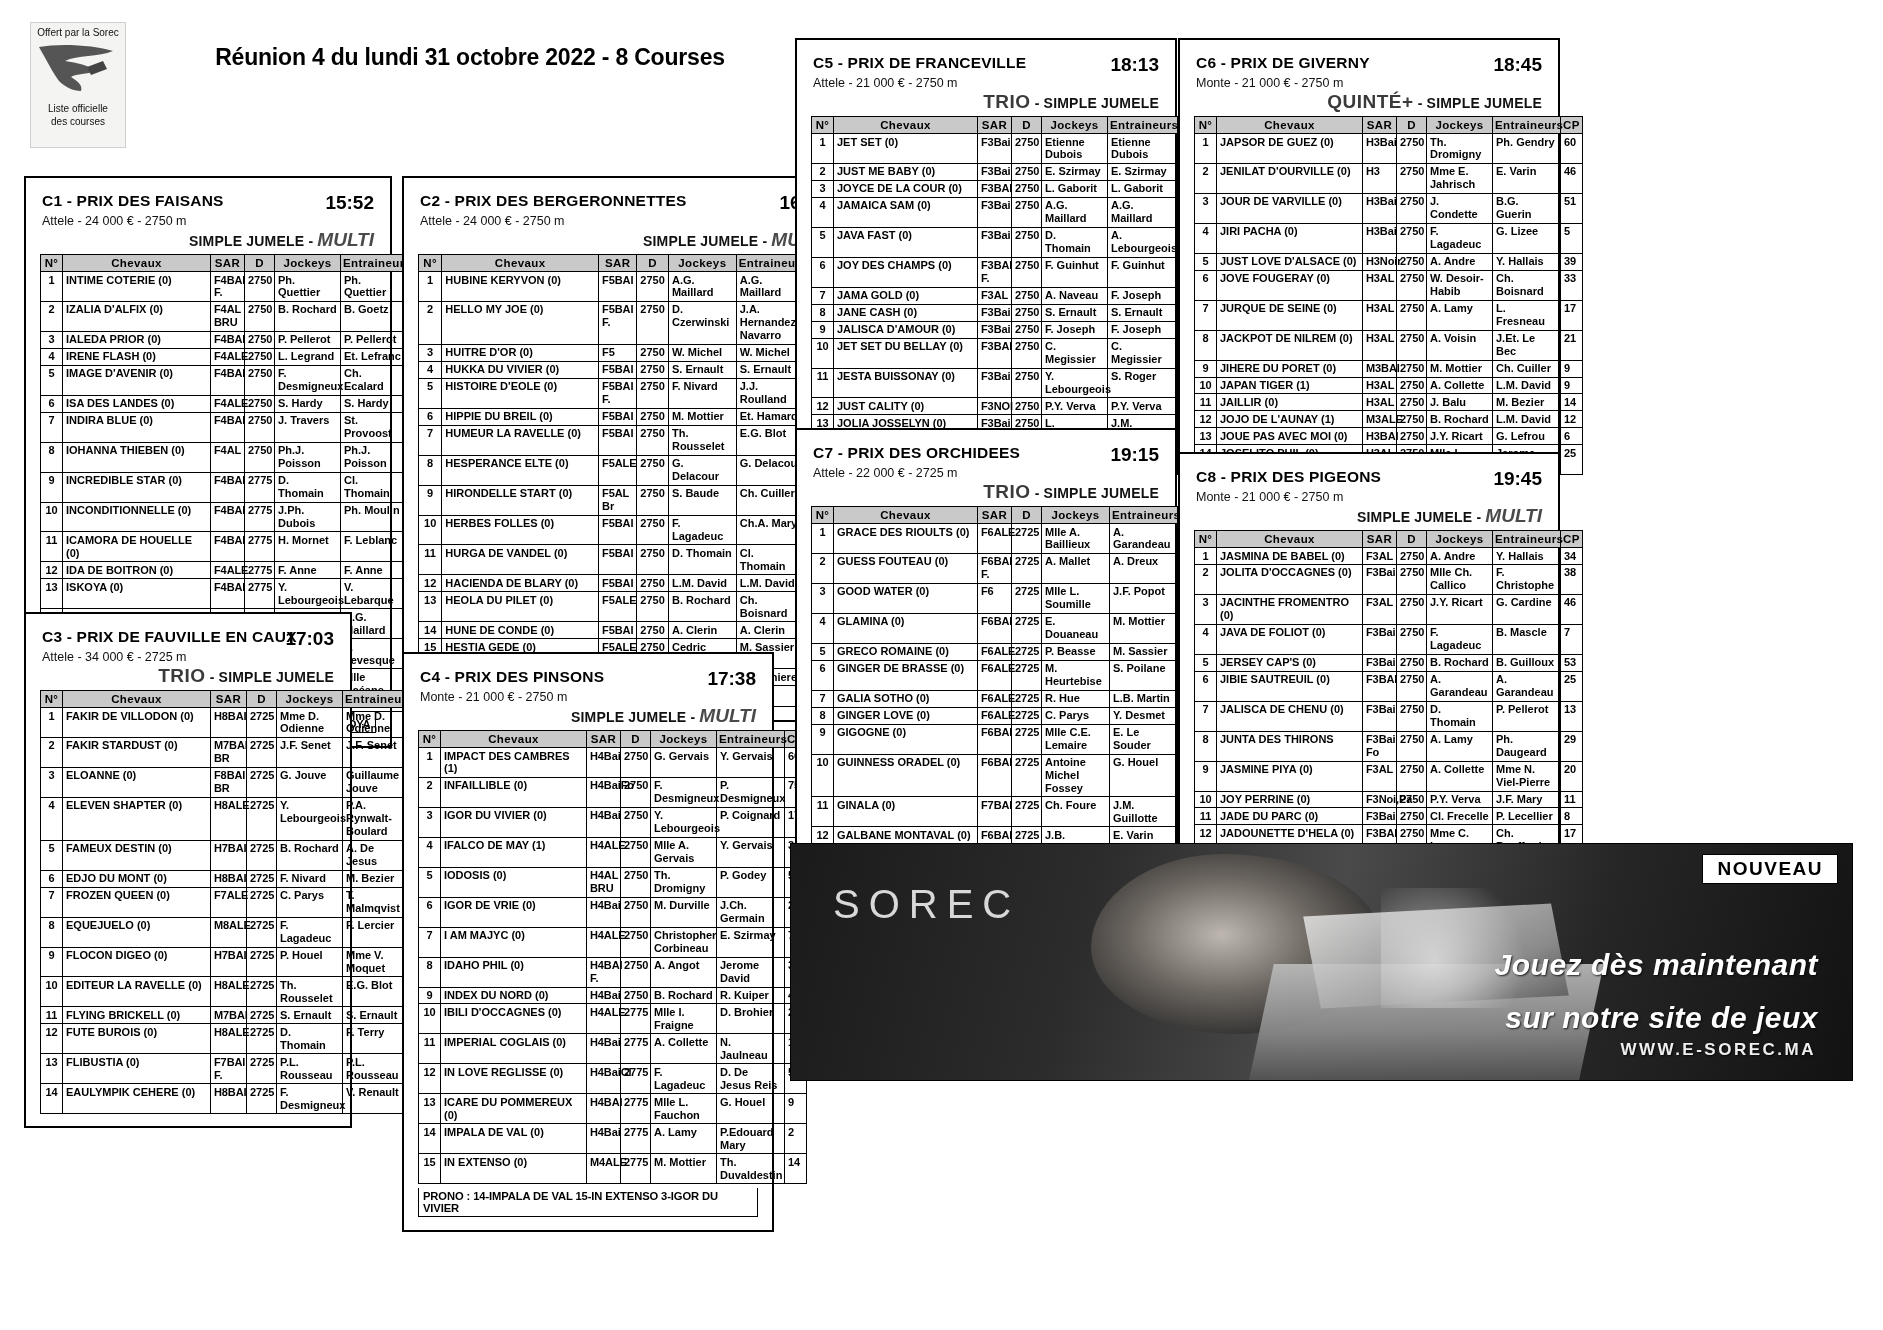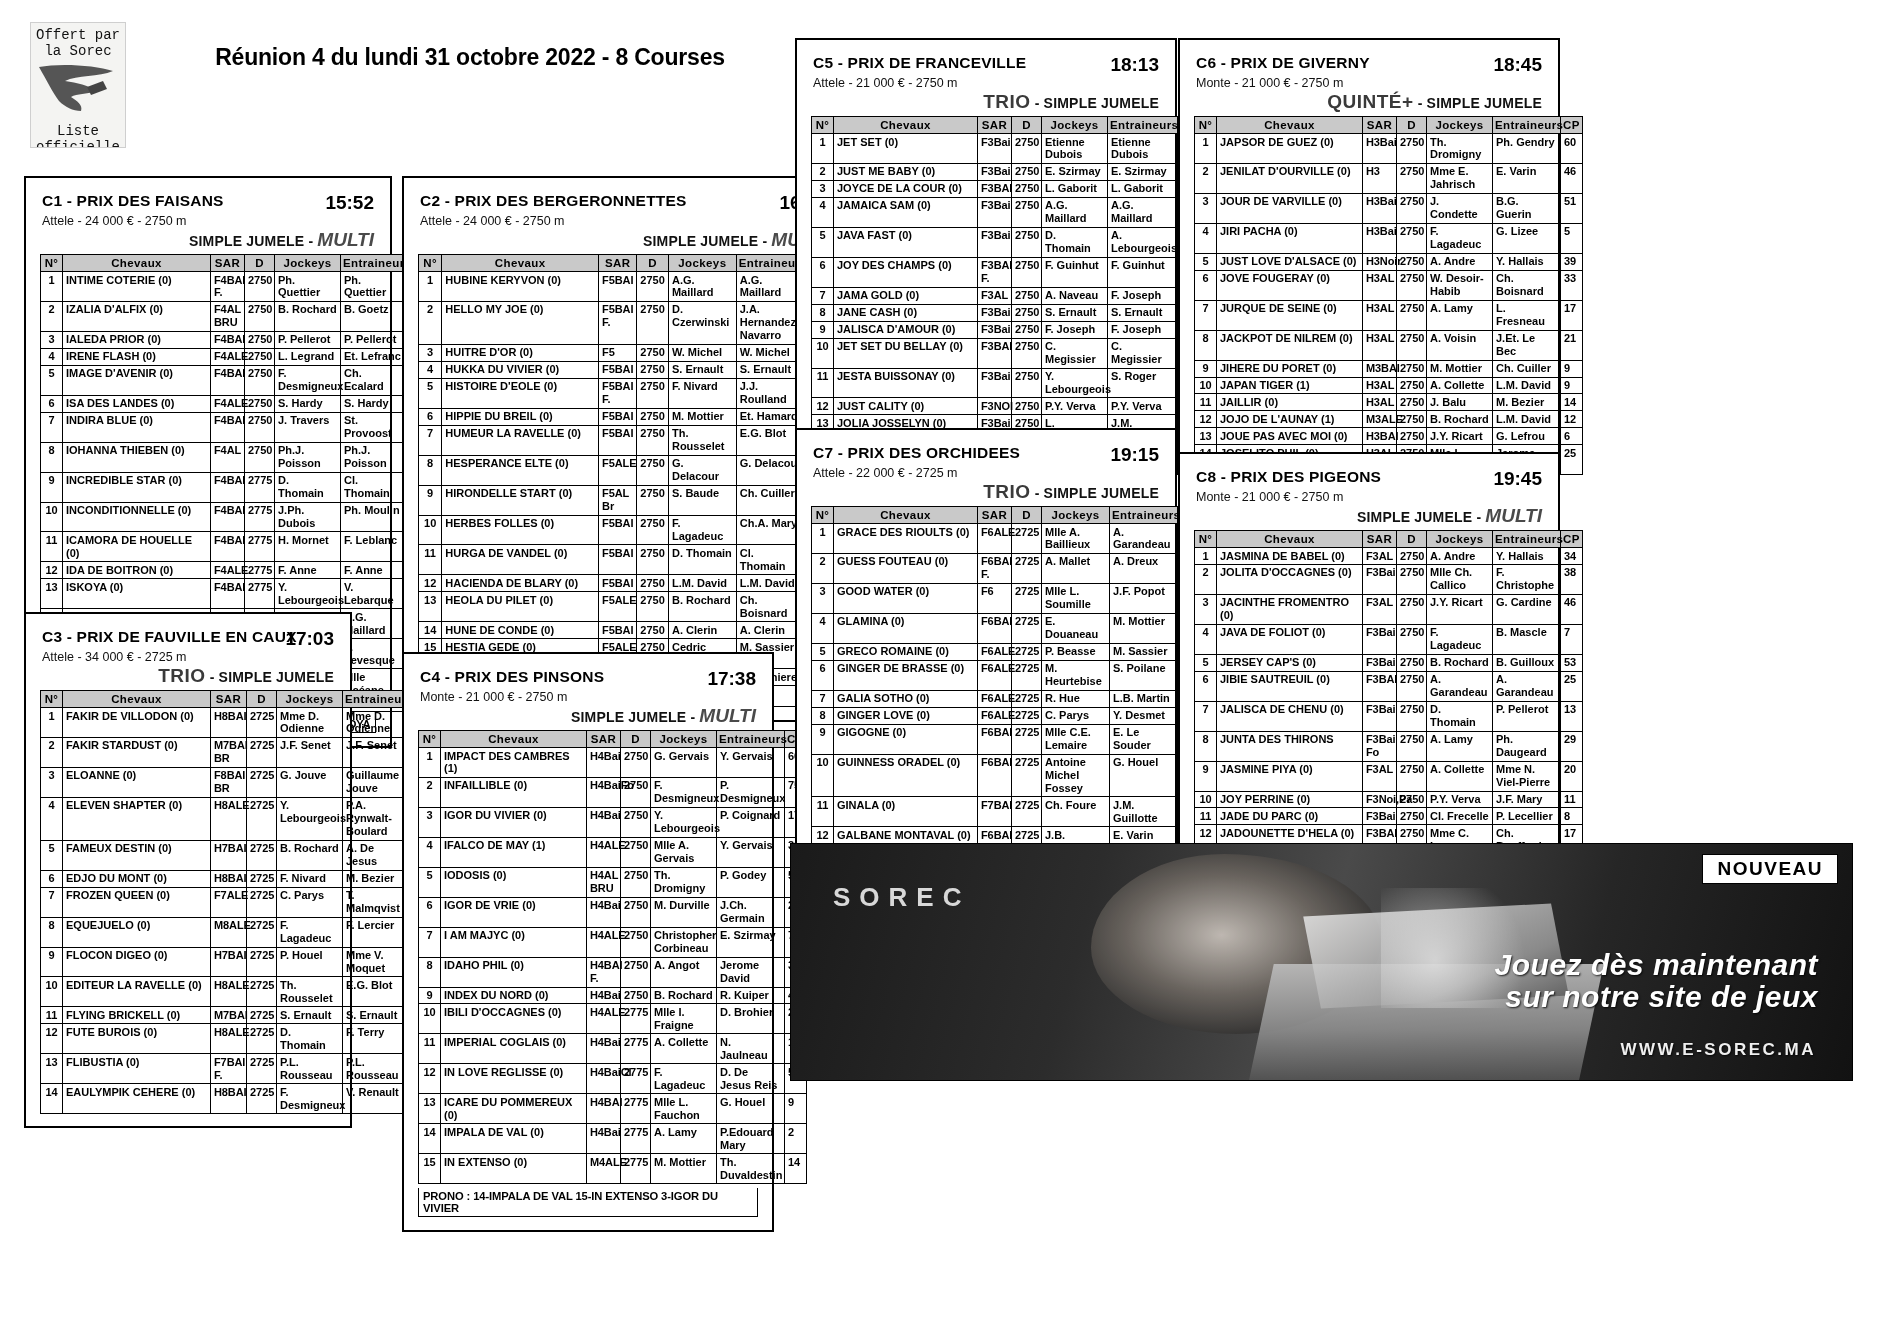--- a/index.html
+++ b/index.html
@@ -25,22 +25,22 @@
   .logo-box {
     position: absolute;
     left: 30px; top: 22px;
     width: 96px; height: 126px;
     background: #f4f4f2;
     border: 1px solid #cfcfcf;
     text-align: center;
     overflow: hidden;
   }
   .logo-top, .logo-bot {
-    font-family: Liberation Mono, monospace;
-    font-size: 14px;
+    font-family: Liberation Sans, sans-serif;
+    font-size: 10px;
     color: #111;
     line-height: 1.15;
     padding: 0 2px;
   }
   .logo-top { margin-top: 4px; }
   .logo-mid { height: 62px; position: relative; }
   .logo-bot { margin-top: 2px; }
   .swoosh {
     position: absolute; left: 6px; top: 2px;
     width: 84px; height: 58px;
@@ -165,21 +165,21 @@
   .advert {
     position: absolute;
     left: 790px; top: 843px;
     width: 1063px; height: 238px;
     background: linear-gradient(105deg,#1a1a1a 0%,#2c2c2c 28%,#4a4a4a 50%,#262626 74%,#121212 100%);
     overflow: hidden;
     border: 1px solid #000;
   }
   .ad-sorec {
     position: absolute; left: 42px; top: 38px;
-    font-size: 26px; font-weight: bold; color: #d8d8d8;
+    font-size: 40px; font-weight: normal; color: #d8d8d8;
     letter-spacing: 9px;
   }
   .ad-face {
     position: absolute; left: 300px; top: 10px;
     width: 290px; height: 180px;
     background: radial-gradient(ellipse at 45% 45%, #c9c2bb 0%, #6e6862 42%, #2a2a2a 78%, #151515 100%);
     border-radius: 46% 54% 50% 50% / 52% 48% 52% 48%;
     filter: blur(0.4px);
     opacity: 0.92;
   }
@@ -216,21 +216,21 @@
     right: 34px;
     color: #fff;
     font-style: italic;
     font-weight: bold;
     font-size: 30px;
     letter-spacing: 0.5px;
     text-shadow: 1px 1px 2px rgba(0,0,0,.8);
     white-space: nowrap;
   }
   .ad-line1 { top: 104px; }
-  .ad-line2 { top: 136px; }
+  .ad-line2 { top: 157px; }
   .ad-url {
     position: absolute; right: 36px; top: 196px;
     color: #efefef; font-size: 17px; font-weight: bold;
     letter-spacing: 2.5px;
     text-shadow: 1px 1px 2px rgba(0,0,0,.8);
   }
 </style>
 </head>
 <body>
 

